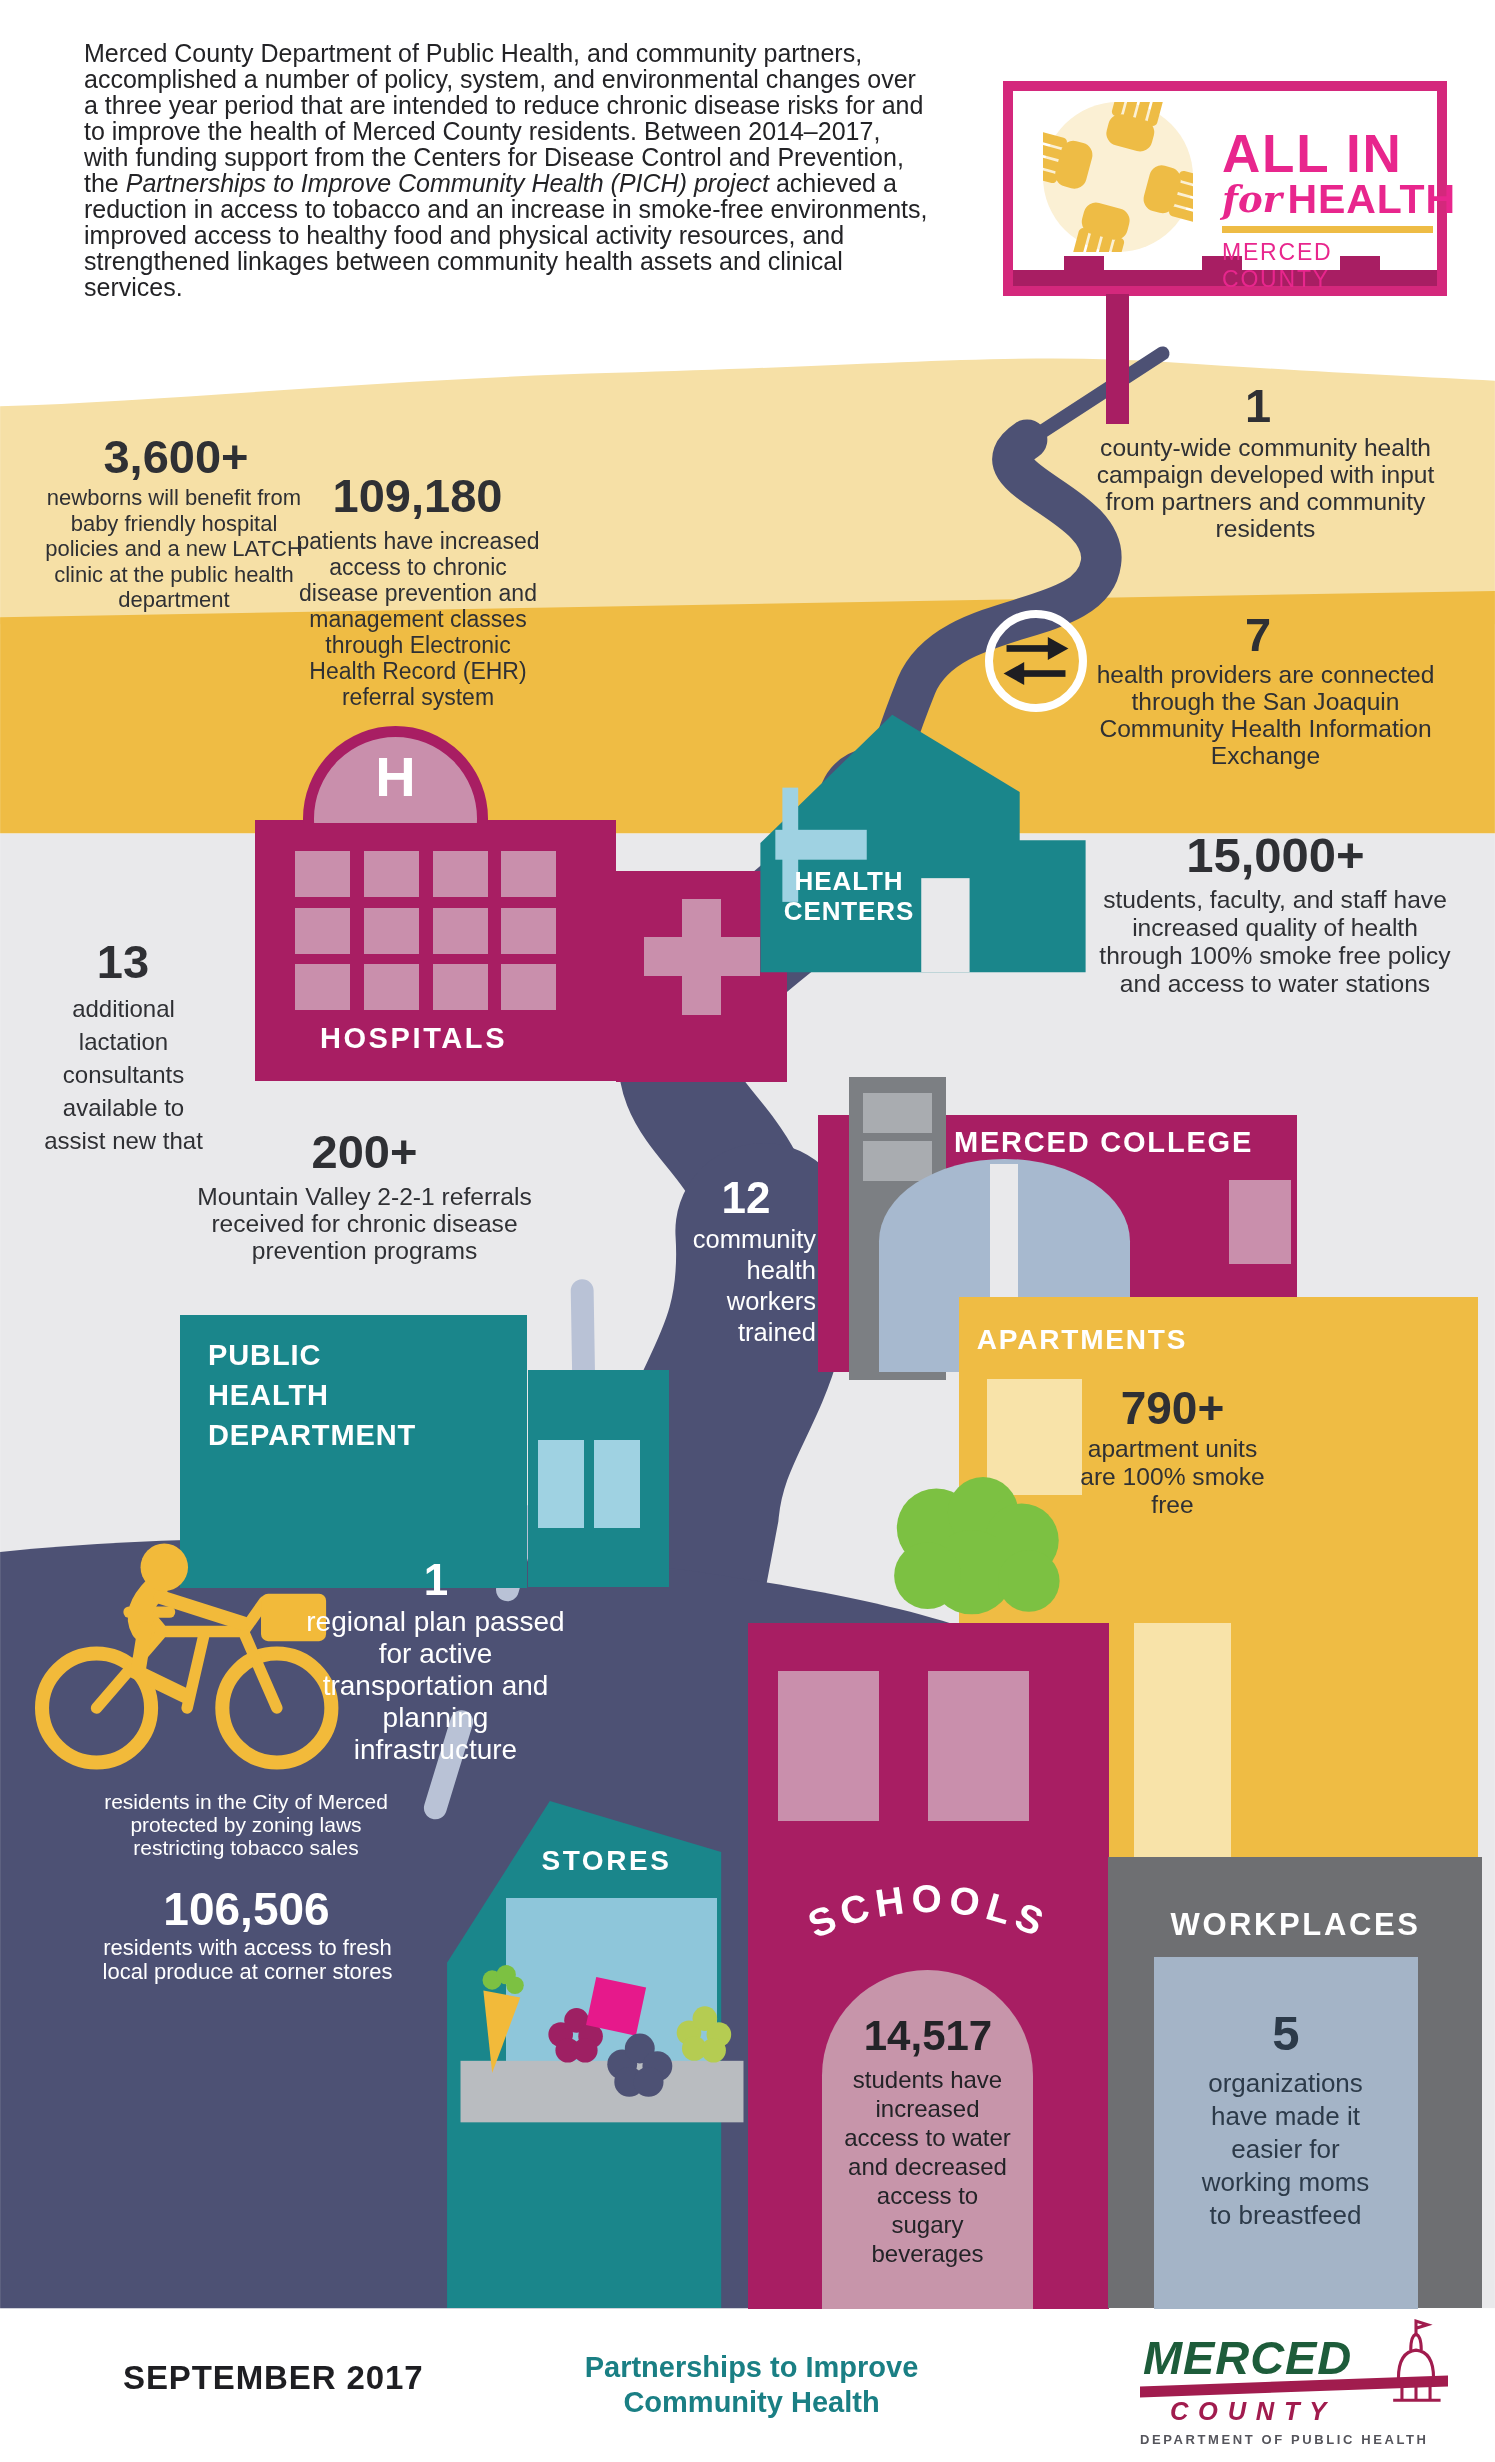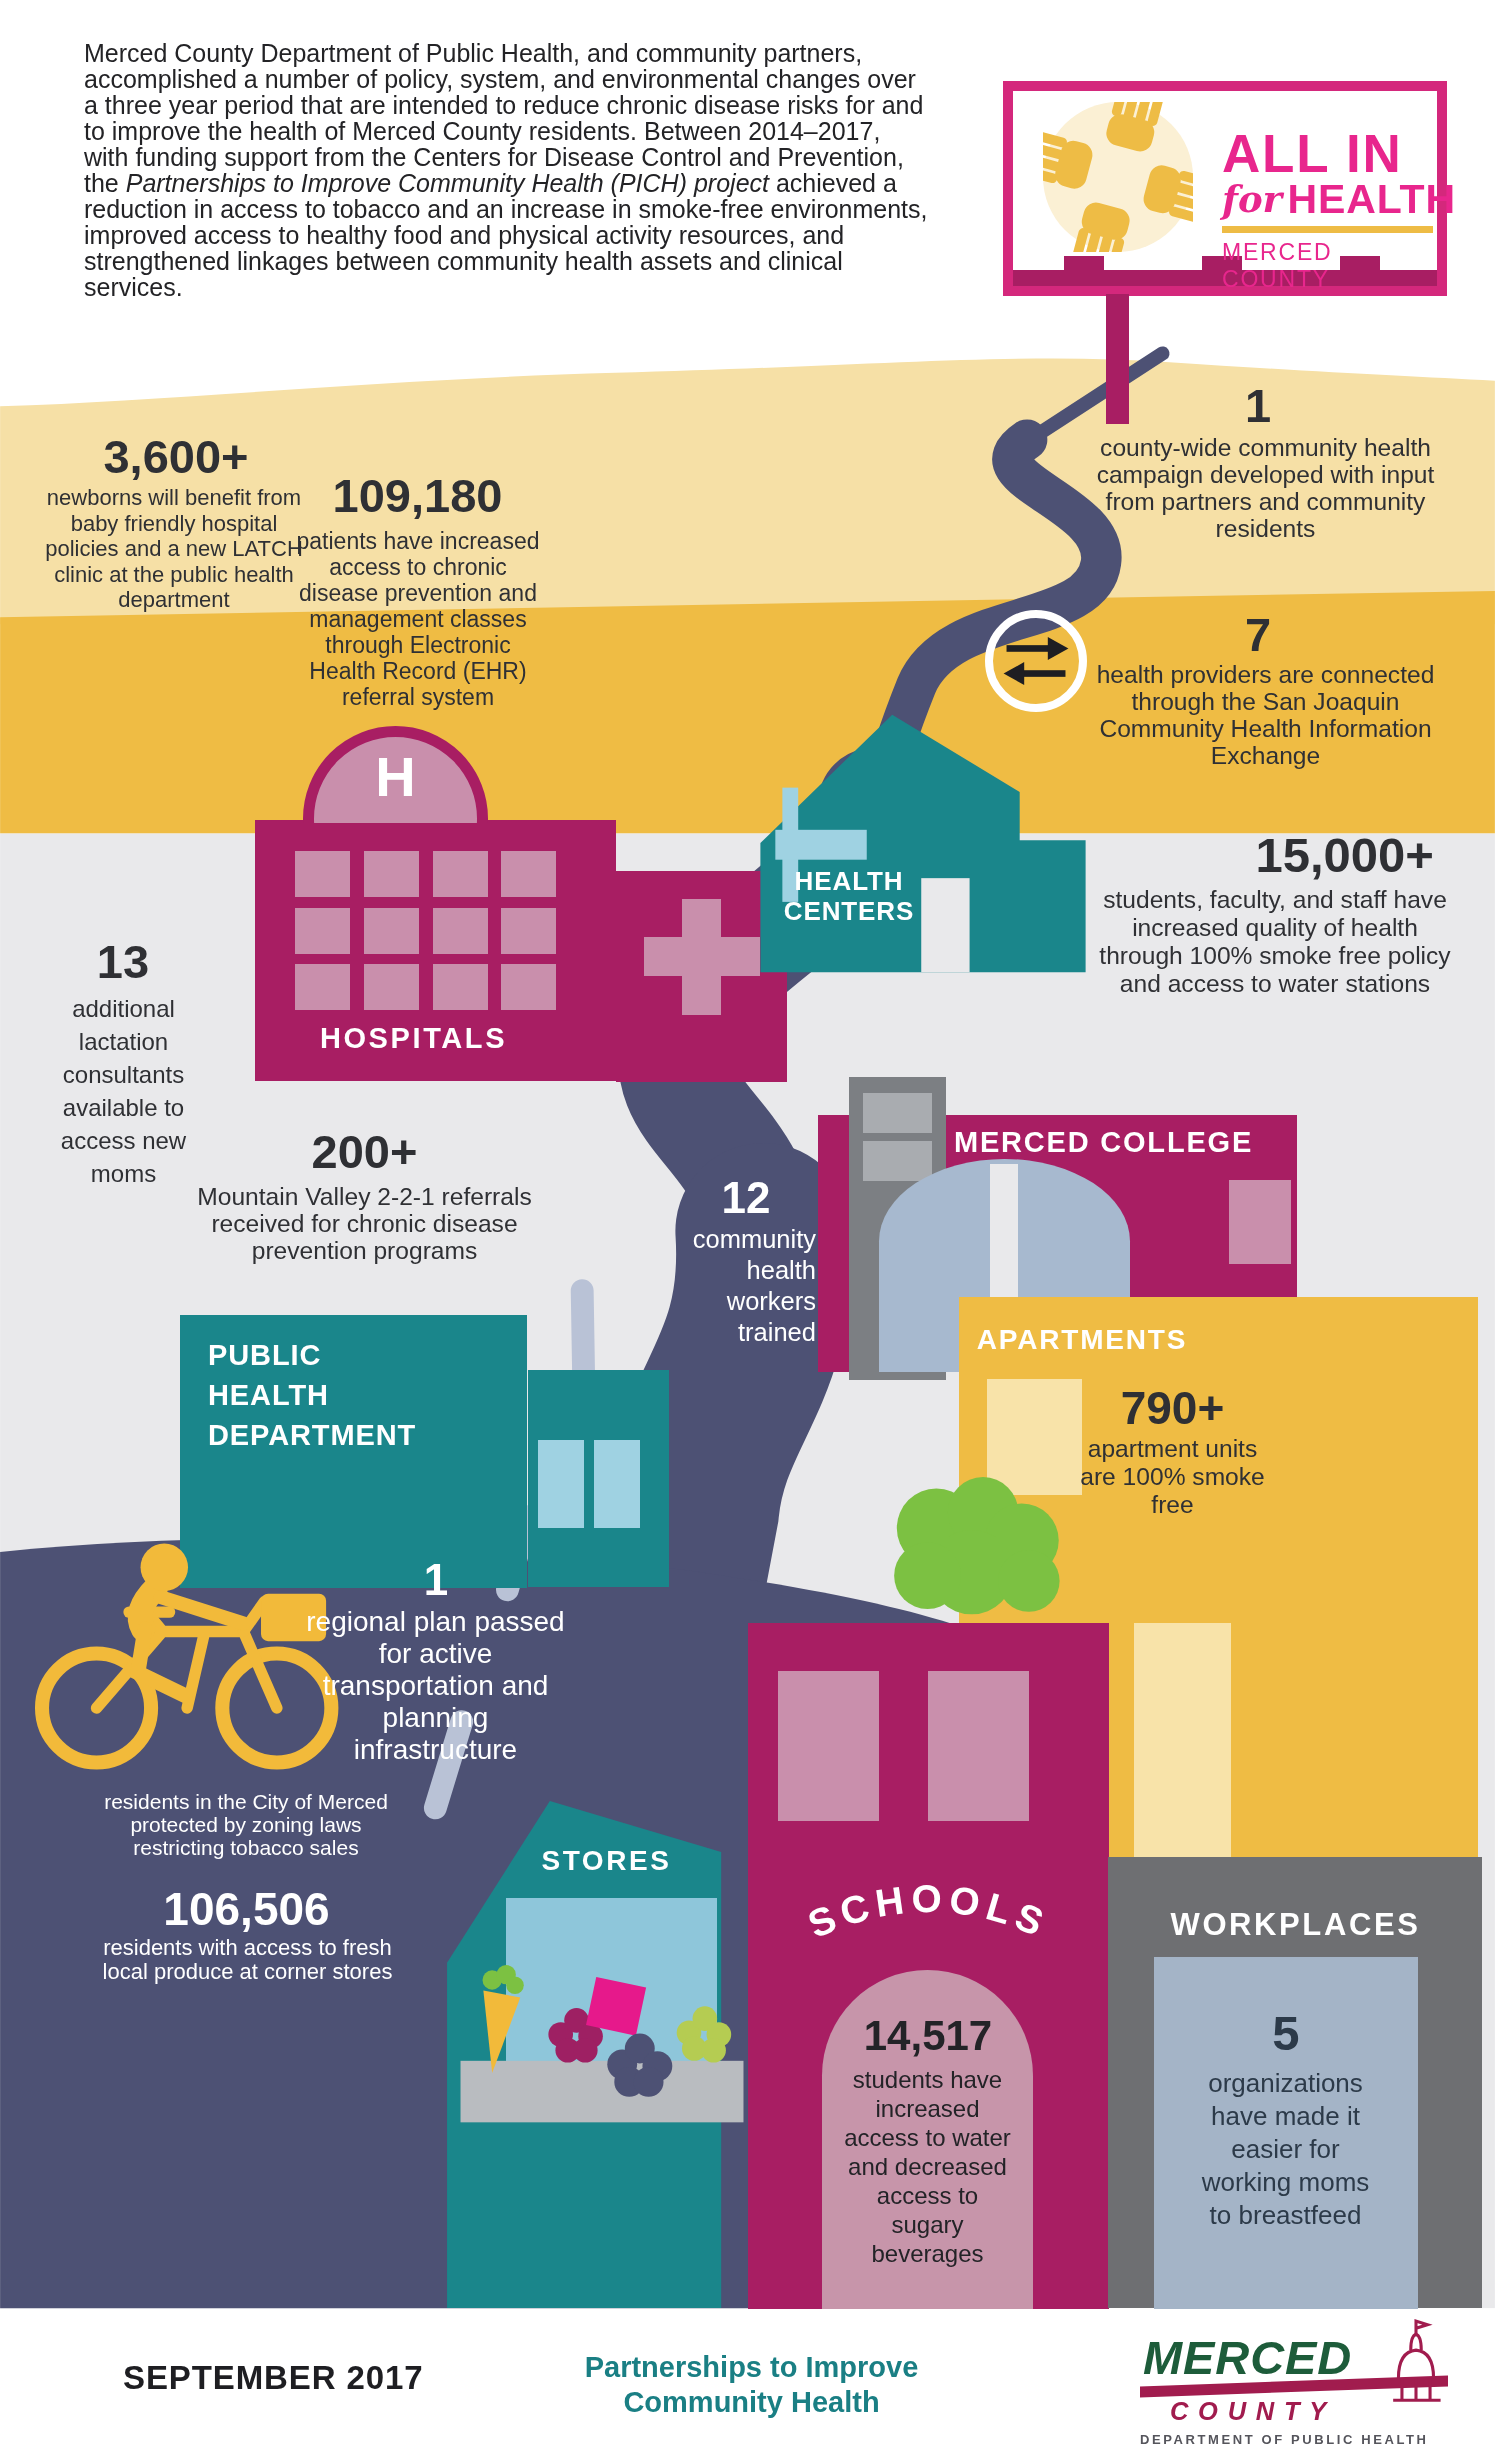--- a/index.html
+++ b/index.html
@@ -157,31 +157,31 @@
   <div class="win" style="left:295px;top:964px;width:55px;height:46px;"></div>
   <div class="win" style="left:364px;top:964px;width:55px;height:46px;"></div>
   <div class="win" style="left:433px;top:964px;width:55px;height:46px;"></div>
   <div class="win" style="left:501px;top:964px;width:55px;height:46px;"></div>
   <div class="bldlbl" style="left:264px;top:1022px;width:299px;font-size:29px;letter-spacing:2.6px;">HOSPITALS</div>
   <div class="bld" style="left:616px;top:871px;width:171px;height:211px;background:#a81e63;"></div>
   <div class="cross-v" style="left:682px;top:899px;width:39px;height:116px;"></div>
   <div class="cross-h" style="left:644px;top:937px;width:116px;height:39px;"></div>
 
   <div class="abs num" style="left:70px;top:934px;width:106px;font-size:47px;">13</div>
-  <div class="abs lbl" style="left:31px;top:992px;width:185px;font-size:24px;line-height:33px;">additional lactation consultants available to access new moms</div>
+  <div class="abs lbl" style="left:31px;top:992px;width:185px;font-size:24px;line-height:33px;">additional lactation consultants available to assist new that</div>
 
   <svg class="abs" style="left:756px;top:711px;" width="334" height="264" viewBox="0 0 380 300">
     <path d="M5,297 L5,150 L155,4 L300,92 L300,147 L375,147 L375,297 Z" fill="#1a868b"></path>
     <rect x="30" y="87" width="18" height="130" fill="#9fd2e2"></rect>
     <rect x="-13" y="135" width="104" height="34" fill="#9fd2e2" transform="translate(35,0)"></rect>
     <rect x="188" y="190" width="55" height="107" fill="#e9e9eb"></rect>
   </svg>
   <div class="bldlbl" style="left:774px;top:866px;width:150px;font-size:26px;line-height:30px;letter-spacing:0.9px;">HEALTH CENTERS</div>
 
-  <div class="abs num" style="left:1117px;top:827px;width:317px;font-size:49px;text-align:right;">15,000+</div>
+  <div class="abs num" style="left:1117px;top:827px;width:317px;font-size:49px;">15,000+</div>
   <div class="abs lbl" style="left:1099px;top:886px;width:352px;font-size:24.6px;line-height:28px;">students, faculty, and staff have increased quality of health through 100% smoke free policy and access to water stations</div>
 
   <div class="abs num" style="left:281px;top:1124px;width:167px;font-size:47px;">200+</div>
   <div class="abs lbl" style="left:171px;top:1183px;width:387px;font-size:24.6px;line-height:27px;">Mountain Valley 2-2-1 referrals received for chronic disease prevention programs</div>
 
   <div class="abs num w" style="left:702px;top:1173px;width:88px;font-size:44px;">12</div>
   <div class="abs lbl w" style="left:675px;top:1224px;width:141px;font-size:25.5px;line-height:31px;text-align:right;">community health workers trained</div>
 
   <div class="bld" style="left:818px;top:1115px;width:479px;height:257px;background:#a81e63;"></div>
   <div class="bld" style="left:849px;top:1077px;width:97px;height:303px;background:#7c7f83;"></div>

